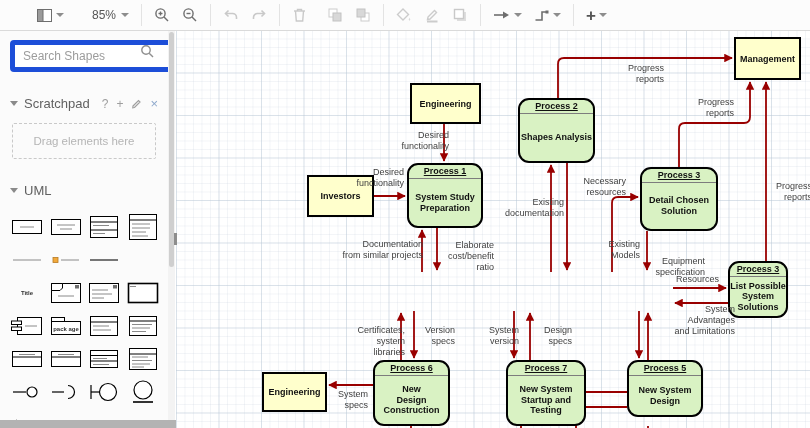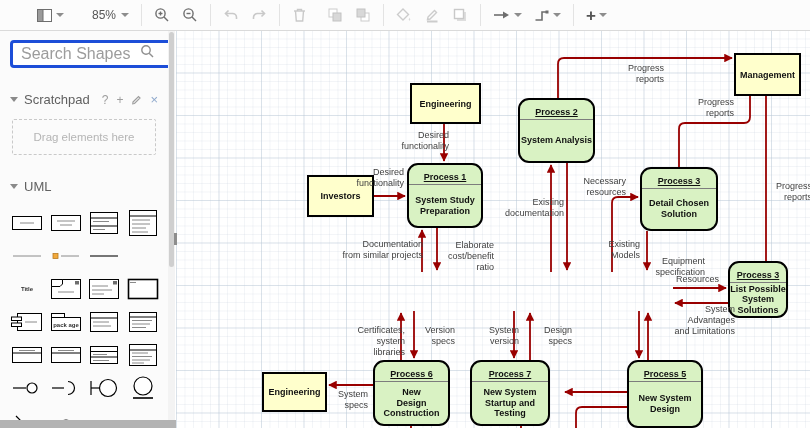--- a/index.html
+++ b/index.html
@@ -12,22 +12,22 @@
   .tb-btn svg{display:block;}
   .tb-sep{width:1px;height:22px;background:#e3e3e3;margin:0 6px;}
   .caret{width:0;height:0;border-left:4px solid transparent;border-right:4px solid transparent;
          border-top:4px solid #8d8d8d;}
   .zoomlbl{font-size:12px;color:#555;padding:0 2px;}
   .glyph{font-size:14px;color:#636363;line-height:1;}
   
   .sidebar{position:absolute;left:0;top:30px;width:168px;height:390px;background:#fbfbfb;
            border-right:1px solid #e8e8e8;z-index:9;overflow:hidden;}
   .search-row{position:relative;margin:10px 8px 0 10px;}
-  .search-row input{width:146px;height:22px;border:3px solid #1d4ed8;border-radius:4px;
-           padding:0 22px 0 8px;font-size:16px;color:#444;outline:none;background:#fff;
+  .search-row input{width:146px;height:22px;border:5px solid #1d4ed8;border-radius:4px;
+           padding:0 22px 0 8px;font-size:12px;color:#444;outline:none;background:#fff;
            font-family:"Liberation Sans",sans-serif;}
   .search-row input::placeholder{color:#9c9c9c;}
   .search-ico{position:absolute;right:6px;top:4px;}
   .section-header{display:flex;align-items:center;gap:6px;margin:24px 10px 0 10px;
            font-size:13px;color:#616161;cursor:pointer;}
   .tri{width:0;height:0;border-left:4px solid transparent;border-right:4px solid transparent;
        border-top:5px solid #8a8a8a;}
   .sp-icons{margin-left:auto;display:flex;gap:8px;align-items:center;font-size:12px;color:#9e9e9e;}
   .sp-icons .x{color:#8fa9cc;font-size:13px;}
   .dropzone{margin:12px 12px 0 12px;height:34px;border:1px dashed #c9c9c9;border-radius:2px;
@@ -52,21 +52,21 @@
       linear-gradient(to bottom, rgba(205,214,226,.25) 1px, transparent 1px);
     background-size:42.5px 42.5px,42.5px 42.5px,8.5px 8.5px,8.5px 8.5px;z-index:1;}
   .edges{position:absolute;left:0;top:0;z-index:2;pointer-events:none;}
   .edges path{pointer-events:stroke;}
   
   .entity{position:absolute;background:#ffffcc;border:2px solid #000;display:flex;align-items:center;
           justify-content:center;font-weight:bold;font-size:9px;color:#111;z-index:3;box-sizing:border-box;}
   .process{position:absolute;background:#d9f2c3;border:2px solid #000;border-radius:11px;display:flex;
           flex-direction:column;font-weight:bold;font-size:9px;color:#111;text-align:center;z-index:3;
           box-sizing:border-box;}
-  .ptitle{padding:7px 2px 2px;text-decoration:underline;}
+  .ptitle{padding:1px 2px 2px;text-decoration:underline;}
   .psep{border-top:1px solid #7d7d7d;height:0;}
   .pbody{flex:1;display:flex;align-items:center;justify-content:center;white-space:pre-line;line-height:1.18;}
   .store{position:absolute;left:380px;top:272px;width:293px;height:39px;background:#f8cecc;
          border:2px solid #000;z-index:3;box-sizing:border-box;display:flex;align-items:center;
          justify-content:center;font-weight:bold;font-size:9.5px;color:#111;}
   .store-div-l{position:absolute;left:11px;top:0;bottom:0;width:0;border-left:2px solid #000;}
   .store-div-r{position:absolute;right:12px;top:0;bottom:0;width:0;border-left:2px solid #000;}
   .elabel{position:absolute;font-size:9px;line-height:1.2;color:#3f3f3f;text-align:right;
           white-space:pre-line;z-index:4;}
 </style>
@@ -105,21 +105,21 @@
       <path d="M648 360 V313" marker-end="url(#ah)"></path>
       <path d="M373 385 H329" marker-end="url(#ah)"></path>
       <path d="M627 392 H565" marker-end="url(#ah)"></path>
       <path d="M627 407 H582 Q576 407 576 413 V428"></path>
       <path d="M411 426 V429"></path>
       <path d="M521 426 V429"></path>
       <path d="M648 426 V429"></path>
     </g>
   </svg>
 
-  <div class="entity" style="left:734px;top:37px;width:67px;height:43px;margin-top:16px;">
+  <div class="entity" style="left:734px;top:37px;width:67px;height:43px;">
       <span>Management</span>
     </div>
   <div class="entity" style="left:410px;top:83px;width:71px;height:41px;">
       <span>Engineering</span>
     </div>
   <div class="entity" style="left:263px;top:175px;width:67px;height:42px;margin-left:44px;">
       <span>Investors</span>
     </div>
   <div class="entity" style="left:262px;top:372px;width:65px;height:40px;">
       <span>Engineering</span>
@@ -127,48 +127,48 @@
 
   <div class="process" style="left:407px;top:163px;width:76px;height:65px;">
     <div class="ptitle">Process 1</div>
       <div class="psep"></div>
     <div class="pbody">System Study
 Preparation</div>
     </div>
   <div class="process" style="left:518px;top:98px;width:77px;height:65px;">
     <div class="ptitle">Process 2</div>
       <div class="psep"></div>
-    <div class="pbody">System Analysis</div>
+    <div class="pbody">Shapes Analysis</div>
     </div>
   <div class="process" style="left:728px;top:261px;width:60px;height:57px;">
     <div class="ptitle">Process 3</div>
       <div class="psep"></div>
     <div class="pbody">List Possible
 System Solutions</div>
     </div>
   <div class="process" style="left:640px;top:167px;width:78px;height:64px;">
     <div class="ptitle">Process 3</div>
       <div class="psep"></div>
     <div class="pbody">Detail Chosen
 Solution</div>
     </div>
-  <div class="process" style="left:627px;top:360px;width:76px;height:68px;">
+  <div class="process" style="left:627px;top:360px;width:76px;height:57px;">
     <div class="ptitle">Process 5</div>
       <div class="psep"></div>
     <div class="pbody">New System
 Design</div>
     </div>
   <div class="process" style="left:373px;top:360px;width:77px;height:66px;">
     <div class="ptitle">Process 6</div>
       <div class="psep"></div>
     <div class="pbody">New
 Design
 Construction</div>
     </div>
-  <div class="process" style="left:470px;top:360px;width:80px;height:66px;">
+  <div class="process" style="left:506px;top:360px;width:80px;height:66px;">
     <div class="ptitle">Process 7</div>
       <div class="psep"></div>
     <div class="pbody">New System
 Startup and
 Testing</div>
     </div>
 
 
   <div class="elabel" style="left:393px;top:130px;width:56px;">Desired
 functionality</div>

